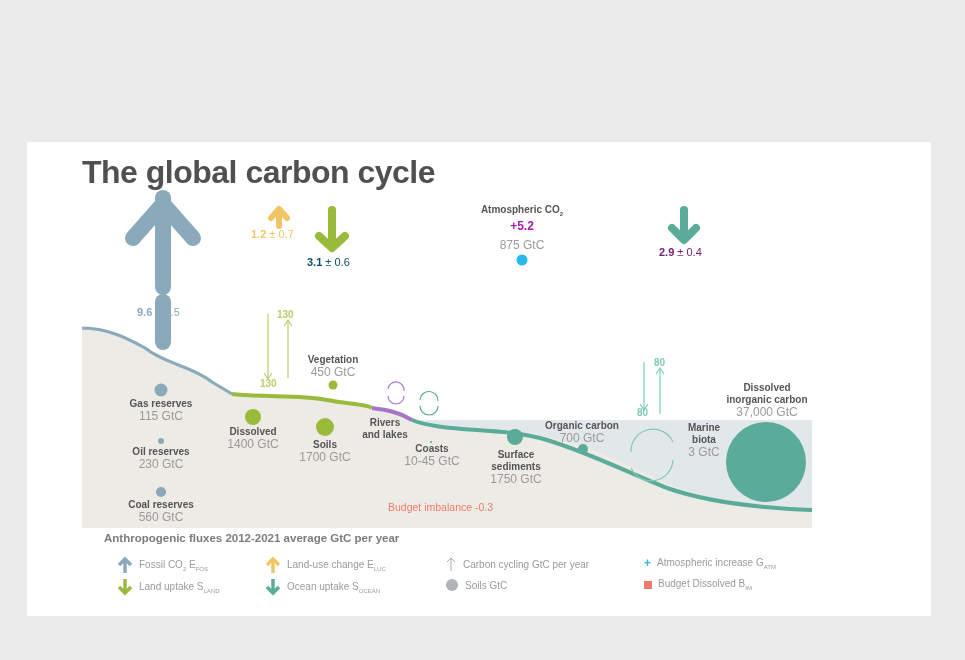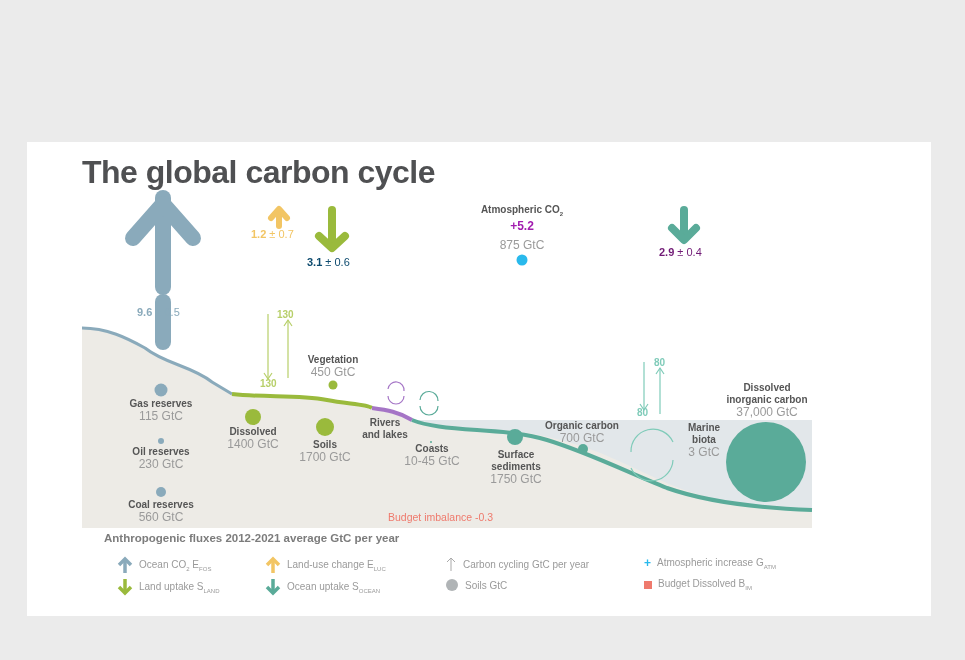--- a/index.html
+++ b/index.html
@@ -169,30 +169,30 @@
     <div class="lbl">Marine</div>
       <div class="lbl">biota</div>
       <div class="val">3 GtC</div>
   </div>
   <div class="abs" style="left:692px;top:240px;width:96px">
     <div class="lbl">Dissolved</div>
       <div class="lbl">inorganic carbon</div>
       <div class="val">37,000 GtC</div>
   </div>
 
-  <div class="abs budget" style="left:361px;top:369px">Budget imbalance -0.3</div>
+  <div class="abs budget" style="left:361px;top:359px">Budget imbalance -0.3</div>
 
   <div class="abs legend-title">Anthropogenic fluxes 2012-2021 average GtC per year</div>
 
   <div class="abs leg" style="left:90px;top:414px">
     <svg style="position:static" width="16" height="18">
         <line x1="8" y1="17" x2="8" y2="4" stroke="#8aaabb" stroke-width="3.5"></line>
         <polyline points="2,9 8,3 14,9" stroke="#8aaabb" stroke-width="3.5" fill="none"></polyline>
       </svg>
-    <span><span>Ocean CO</span><sub>2</sub><span> E</span><sub>FOS</sub></span>
+    <span><span>Fossil CO</span><sub>2</sub><span> E</span><sub>FOS</sub></span>
   </div>
   <div class="abs leg" style="left:90px;top:436px">
     <svg style="position:static" width="16" height="18">
         <line x1="8" y1="1" x2="8" y2="14" stroke="#9aba3c" stroke-width="3.5"></line>
         <polyline points="2,9 8,15 14,9" stroke="#9aba3c" stroke-width="3.5" fill="none"></polyline>
       </svg>
     <span><span>Land uptake S</span><sub>LAND</sub></span>
   </div>
   <div class="abs leg" style="left:238px;top:414px">
     <svg style="position:static" width="16" height="18">

